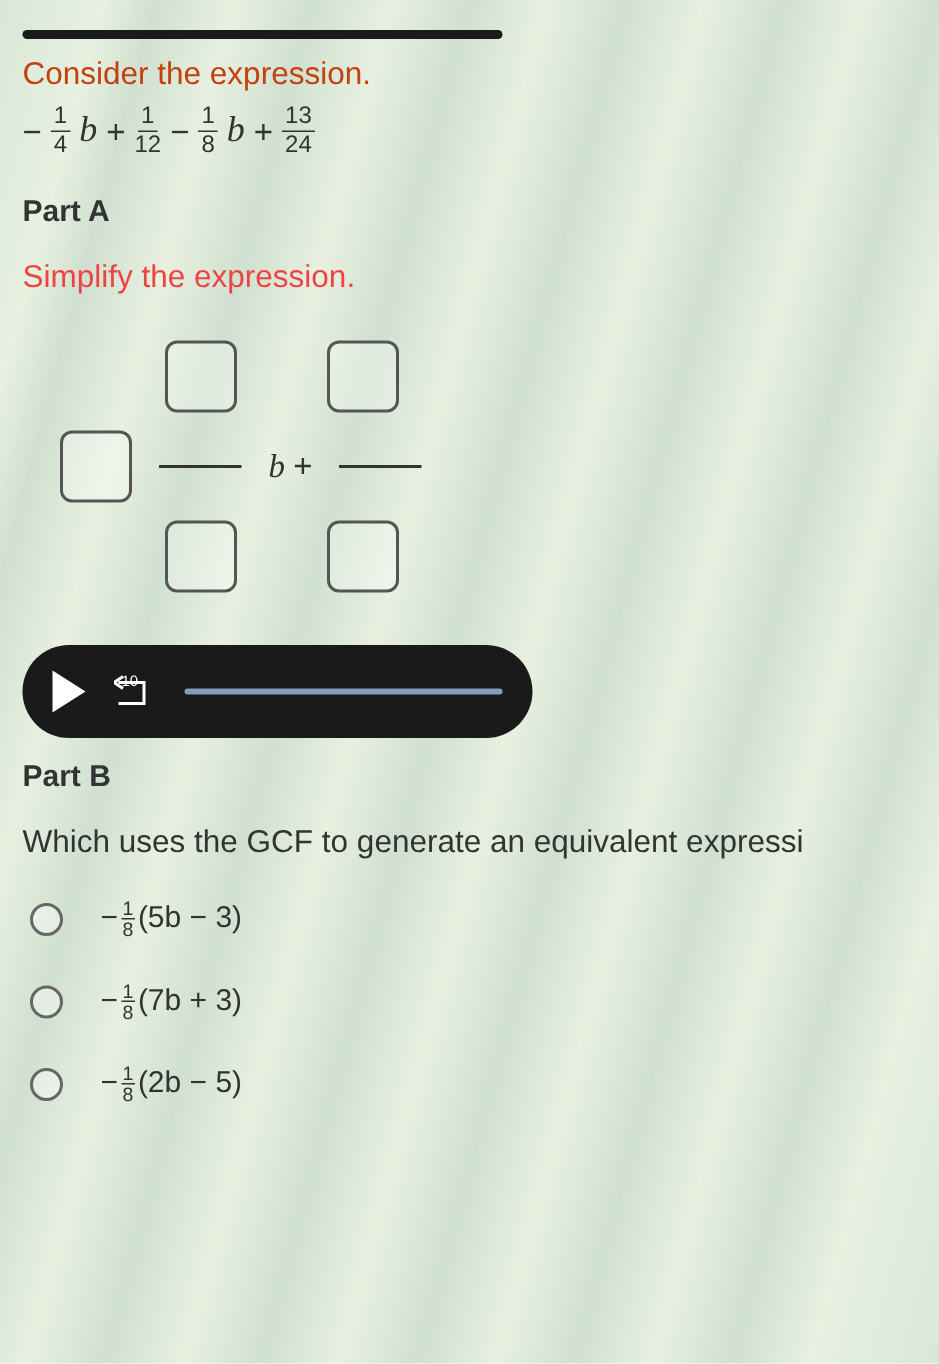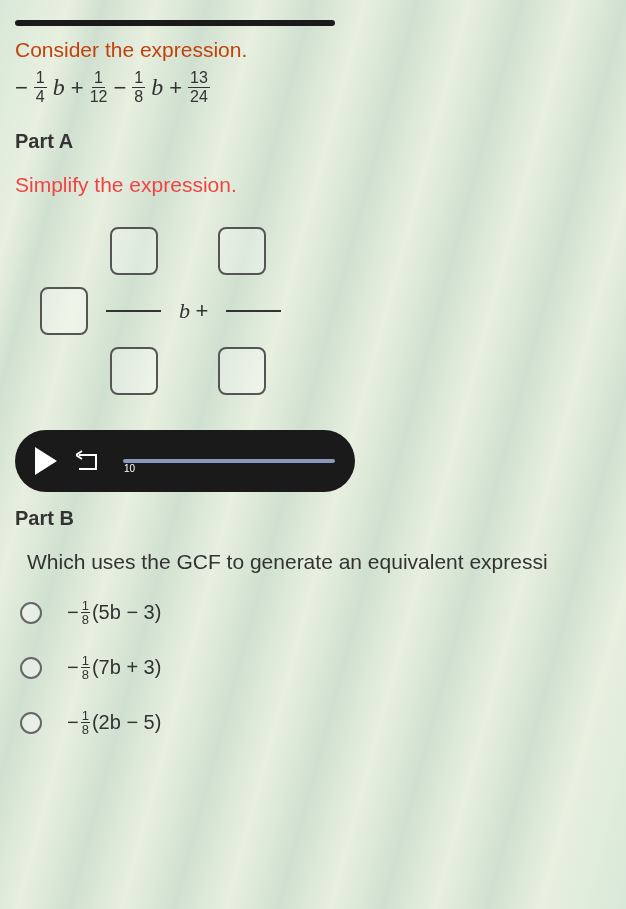--- a/index.html
+++ b/index.html
@@ -131,35 +131,33 @@
       align-items: center;
       justify-content: center;
     }
     .rewind-icon svg {
       position: absolute;
     }
     .rewind-text {
       position: absolute;
       font-size: 10px;
       color: #fff;
-      bottom: 2px;
+      bottom: 16px;
       left: 6px;
-      margin-left: 43px;
     }
     .progress-line {
       flex: 1;
       height: 4px;
       background: #8899bb;
       border-radius: 2px;
     }
     .part-b-text {
       font-size: 21px;
       color: #333;
       margin-bottom: 25px;
-      margin-left: 12px;
     }
     .option {
       display: flex;
       align-items: center;
       gap: 25px;
       margin-bottom: 28px;
       margin-left: 5px;
     }
     .radio {
       width: 22px;

